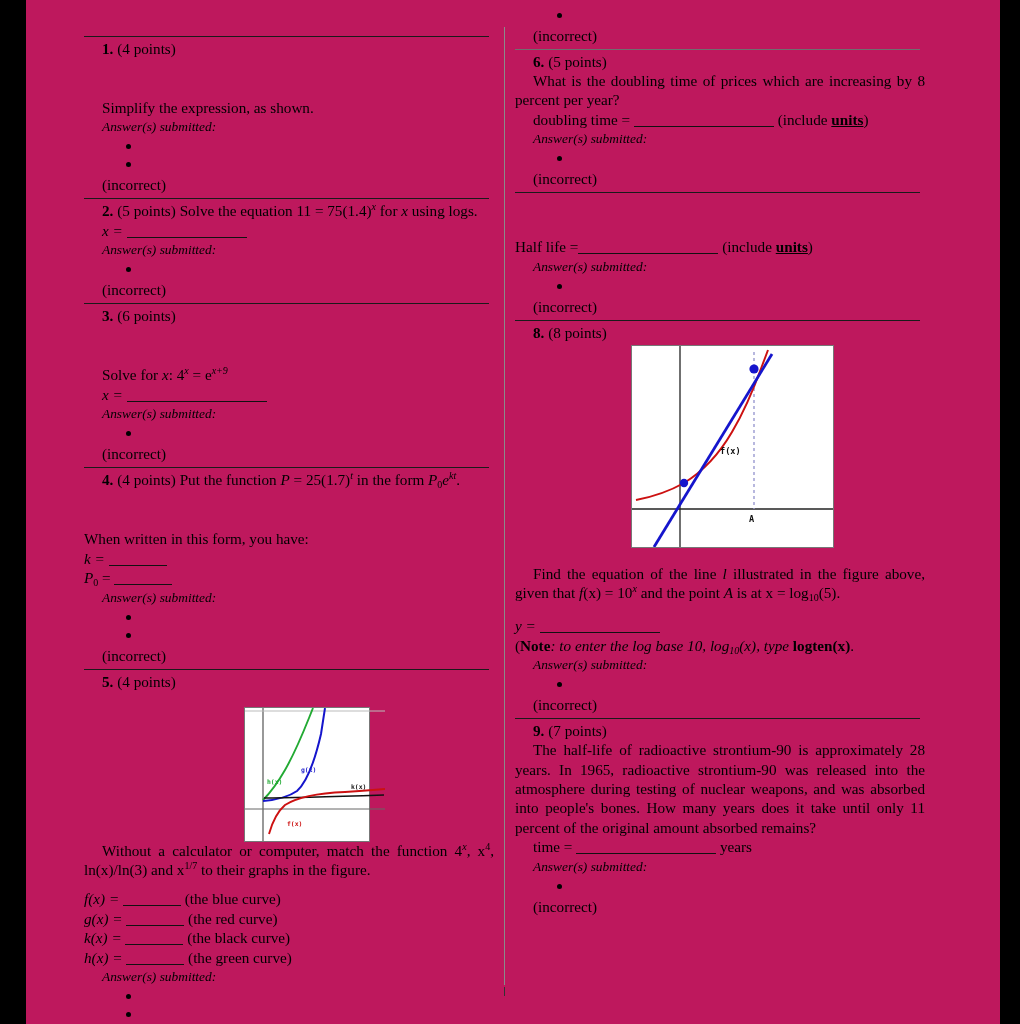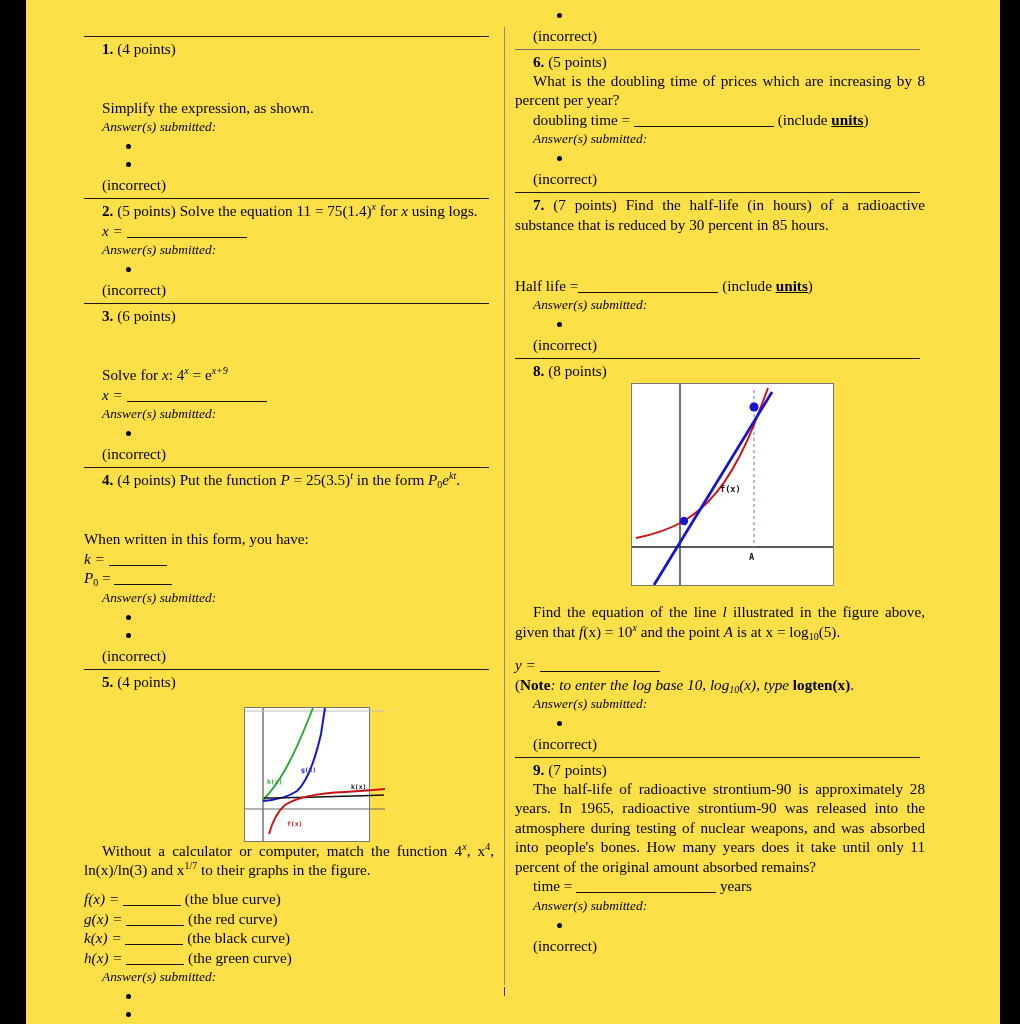--- a/index.html
+++ b/index.html
@@ -10,21 +10,21 @@
     background: #000000;
     overflow: hidden;
   }
   body {
     font-family: "Liberation Serif", "DejaVu Serif", serif;
   }
   #page {
     position: absolute;
     left: 26px; top: 0;
     width: 974px; height: 1024px;
-    background: #fde047;
+    background: #be185d;
   }
   .col {
     position: absolute;
     top: 0;
     width: 410px;
   }
   #col-left  { left: 58px; }
   #col-right { left: 489px; }
 
   .divider {
@@ -210,21 +210,21 @@
         <li></li>
       </ul>
       <div class="incorrect" style="padding-left:18px;">(incorrect)</div>
     </div>
 
     <div class="prob">
       <div class="rule"></div>
       <div class="ptext ind">
         <b>4.</b>
         <span>(4 points)</span>
-        <span>Put the function </span><span class="mi">P</span><span> = 25(3.5)</span><sup class="s mi">t</sup><span> in the form </span><span class="mi">P</span><sub class="s">0</sub><span class="mi">e</span><sup class="s mi">kt</sup><span>.</span>
+        <span>Put the function </span><span class="mi">P</span><span> = 25(1.7)</span><sup class="s mi">t</sup><span> in the form </span><span class="mi">P</span><sub class="s">0</sub><span class="mi">e</span><sup class="s mi">kt</sup><span>.</span>
       </div>
       <div class="ptext noind">When written in this form, you have:</div>
       <div class="answer-line">
         <span class="mi">k =</span>
         <span class="blank b-sm"></span>
       </div>
       <div class="answer-line">
         <span class="mi">P</span><sub class="s">0</sub>
         <span>=</span>
         <span class="blank b-sm"></span>
@@ -327,25 +327,20 @@
       </div>
       <div class="submitted">Answer(s) submitted:</div>
       <ul class="dots">
         <li></li>
       </ul>
       <div class="incorrect" style="padding-left:18px;">(incorrect)</div>
     </div>
 
     <div class="prob">
       <div class="rule"></div>
-      <div class="ptext ind">
-        <b>7.</b>
-        <span>(7 points)</span>
-        <span>Find the half-life (in hours) of a radioactive substance that is reduced by 30 percent in 85 hours.</span>
-      </div>
       <div style="height:42px;"></div>
       <div class="answer-line">
         <span>Half life =</span><span class="blank b-xl"></span>
         <span>(include </span><u class="uu">units</u><span>)</span>
       </div>
       <div class="submitted">Answer(s) submitted:</div>
       <ul class="dots">
         <li></li>
       </ul>
       <div class="incorrect" style="padding-left:18px;">(incorrect)</div>

